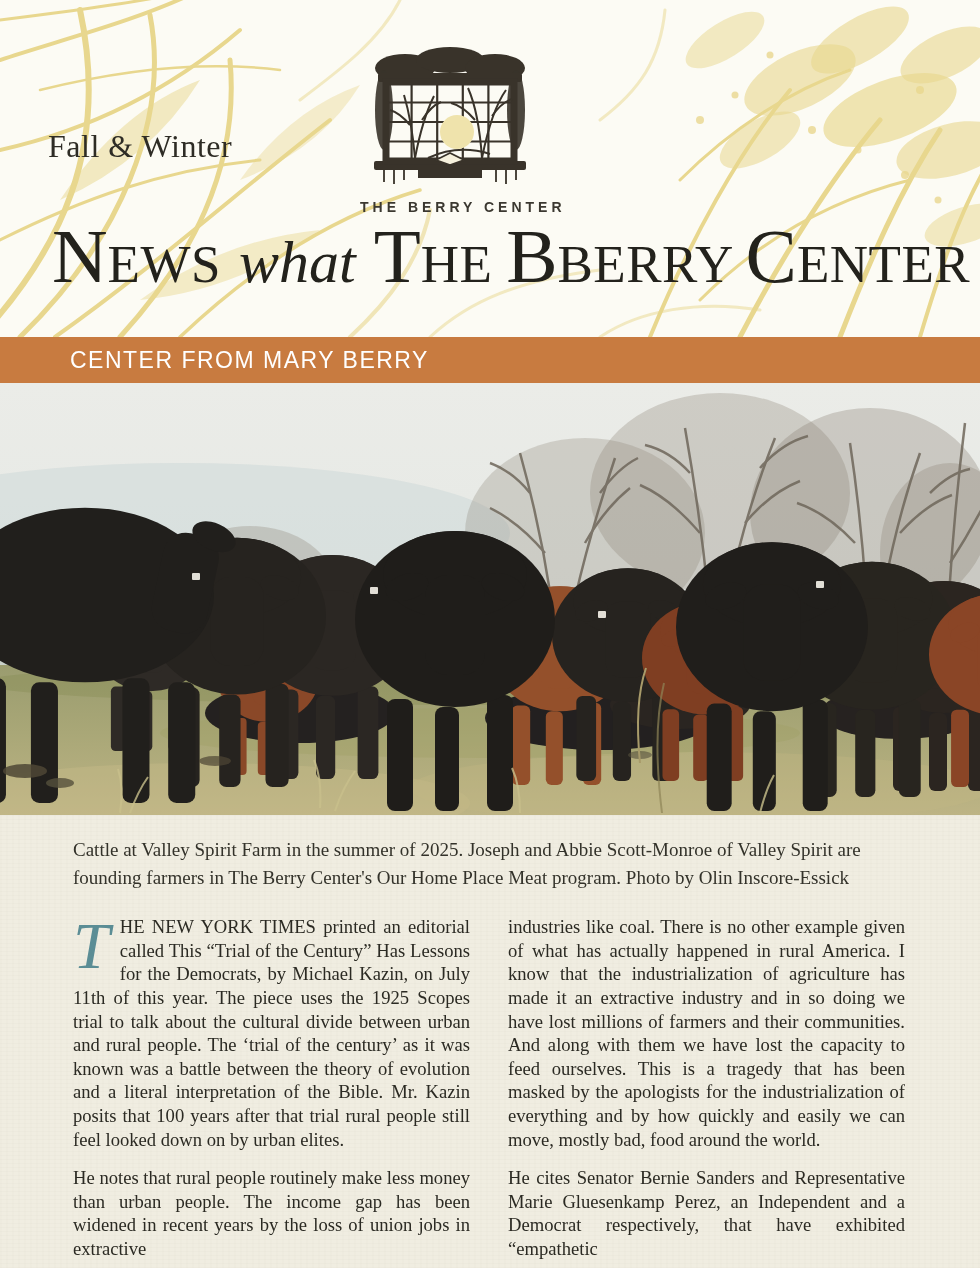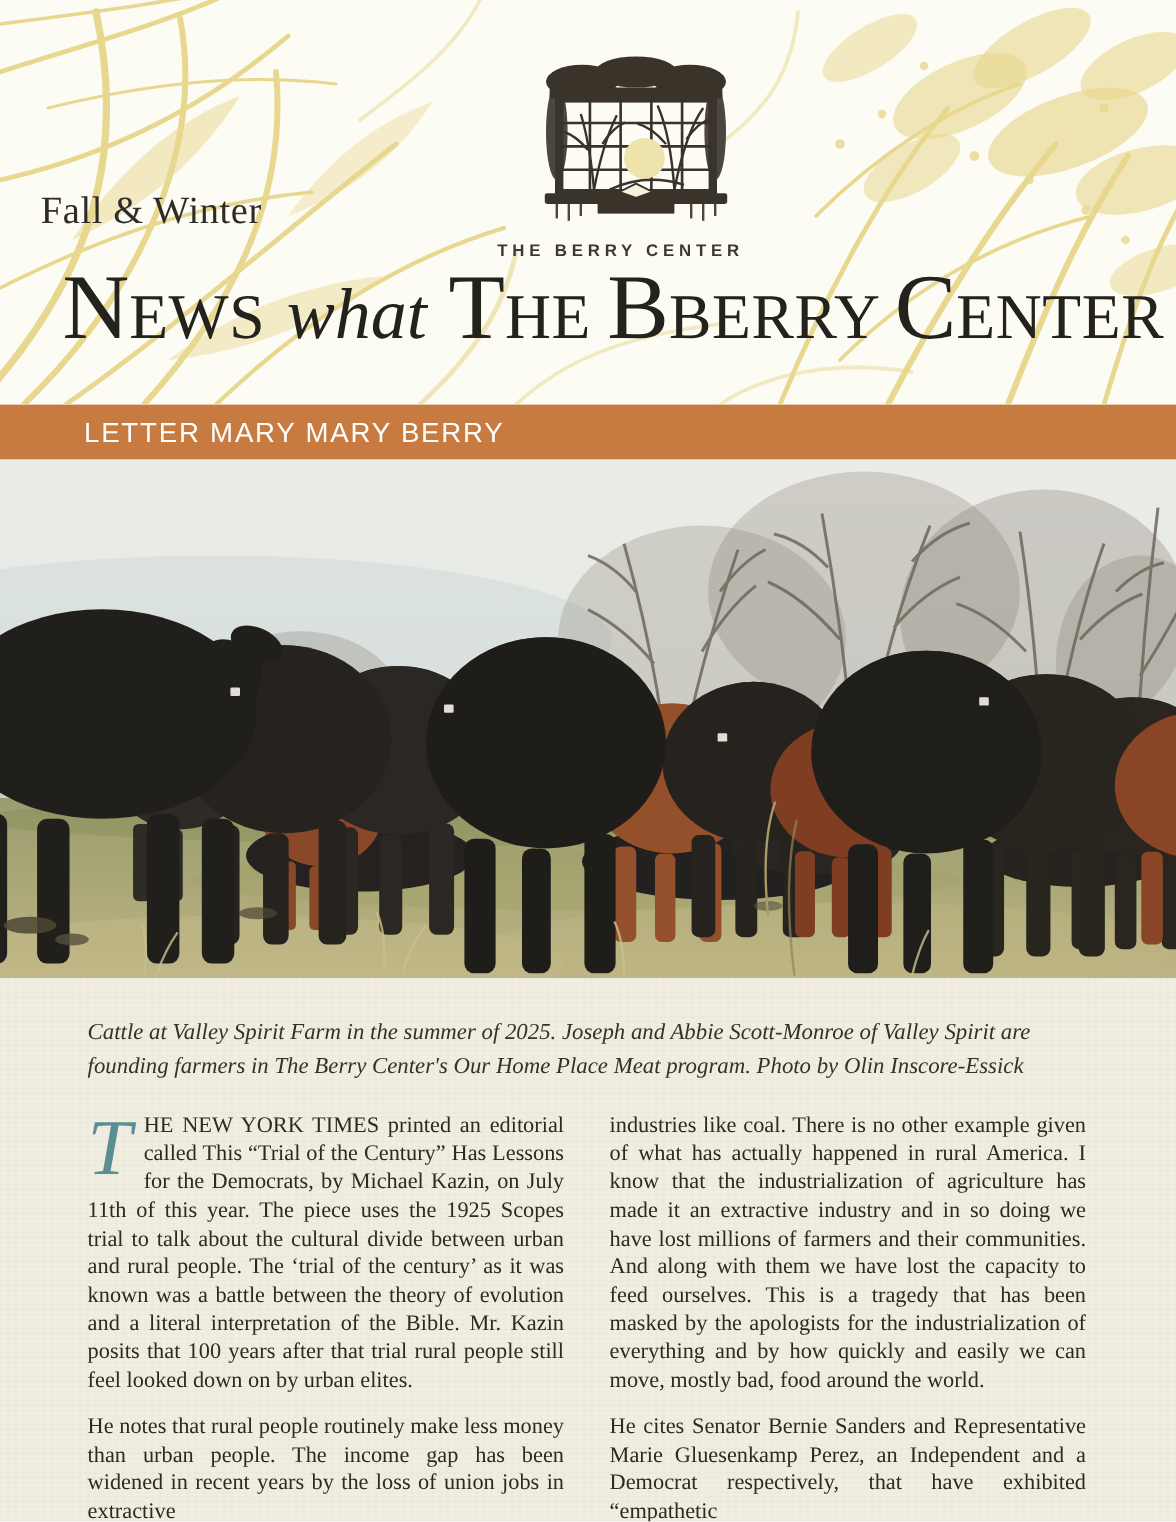--- a/index.html
+++ b/index.html
@@ -7,26 +7,26 @@
     width:980px;height:1268px;position:relative;overflow:hidden;
     background:#F0EDE1;
     font-family:"Liberation Serif", serif;
   }
   
   .header{
     position:relative;height:337px;background:#FCFBF4;overflow:hidden;
   }
   .botanical{position:absolute;inset:0;}
   .issue{
-    position:absolute;left:34px;top:124px;
-    font-size:32px;line-height:1.42;color:#2E2C25;letter-spacing:0.5px;margin-top:29px;
+    position:absolute;left:48px;top:124px;
+    font-size:32px;line-height:1.42;color:#2E2C25;letter-spacing:0.5px;
   }
   .logo-wrap{
     position:absolute;left:50%;top:40px;transform:translateX(-50%);
-    text-align:right;width:260px;
+    text-align:left;width:260px;
   }
   .logo-caption{
     margin-top:5px;
     font-family:"Liberation Sans", sans-serif;
     font-size:14px;font-weight:bold;letter-spacing:4px;color:#3B3830;
     white-space:nowrap;
   }
   .masthead{
     position:absolute;left:52px;top:218px;right:30px;
     color:#23221C;white-space:nowrap;line-height:1;
@@ -41,22 +41,22 @@
   }
   .banner-label{
     color:#FFFFFF;font-family:"Liberation Sans", sans-serif;
     font-size:23px;letter-spacing:1.5px;font-weight:500;
   }
   
   .photo{height:432px;position:relative;background:#E7E9E5;}
   .photo svg{display:block;width:100%;height:100%;}
   
   .caption{
-    padding:32px 60px 0 73px;
-    font-style:italic;font-size:19px;line-height:1.45;color:#33322A;
+    padding:21px 60px 0 73px;
+    font-size:19px;line-height:1.45;color:#33322A;
   }
   
   .columns{
     display:flex;gap:38px;
     padding:24px 75px 0 73px;
     font-size:18.6px;line-height:1.27;color:#2B2A23;
     text-align:justify;
   }
   .col{flex:1;min-width:0;}
   .col p{margin:0 0 15px 0;}
@@ -182,21 +182,21 @@
         <rect x="58" y="130" width="64" height="8" fill="#39332A"></rect>
         <path d="M76,120 l14,-7 l14,7 l-14,5 z" fill="#F6F1DD" stroke="#39332A" stroke-width="1.6"></path>
       </svg>
       <div class="logo-caption">THE BERRY CENTER</div>
     </div>
 
     <div class="masthead"><span class="m-cap">N</span><span class="m-sc">EWS</span><span class="m-from"> what </span><span class="m-cap">T</span><span class="m-sc">HE </span><span class="m-cap">B</span><span class="m-sc">BERRY </span><span class="m-cap">C</span><span class="m-sc">ENTER</span></div>
   </div>
 
   <div class="banner">
-    <span class="banner-label">LETTER MARY MARY BERRY</span>
+    <span class="banner-label">CENTER FROM MARY BERRY</span>
   </div>
 
   <div class="photo">
     <svg viewBox="0 0 980 432" preserveAspectRatio="none" aria-hidden="true">
       <defs>
         <linearGradient id="sky" x1="0" y1="0" x2="0" y2="1">
           <stop offset="0" stop-color="#EBECE8"></stop>
           <stop offset="0.7" stop-color="#E3E7E3"></stop>
           <stop offset="1" stop-color="#DCE2DD"></stop>
         </linearGradient>

